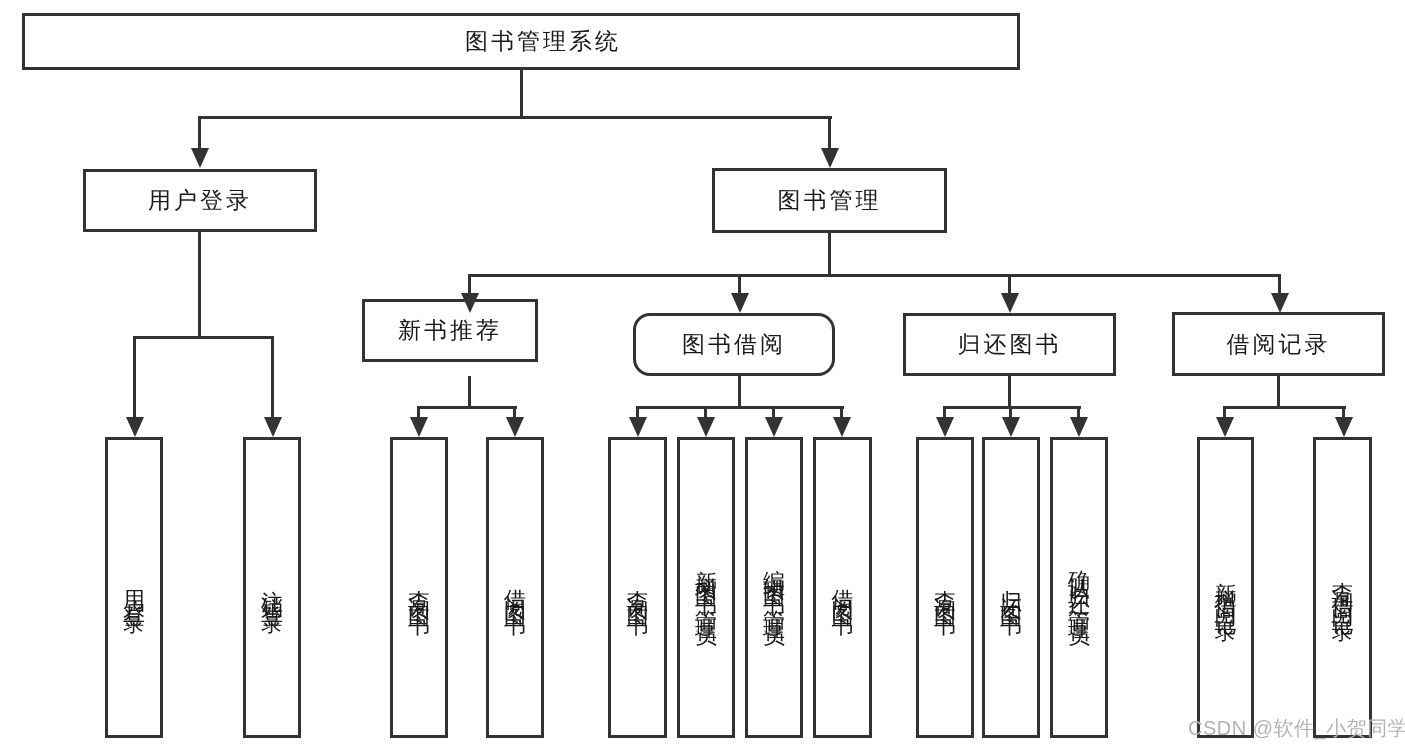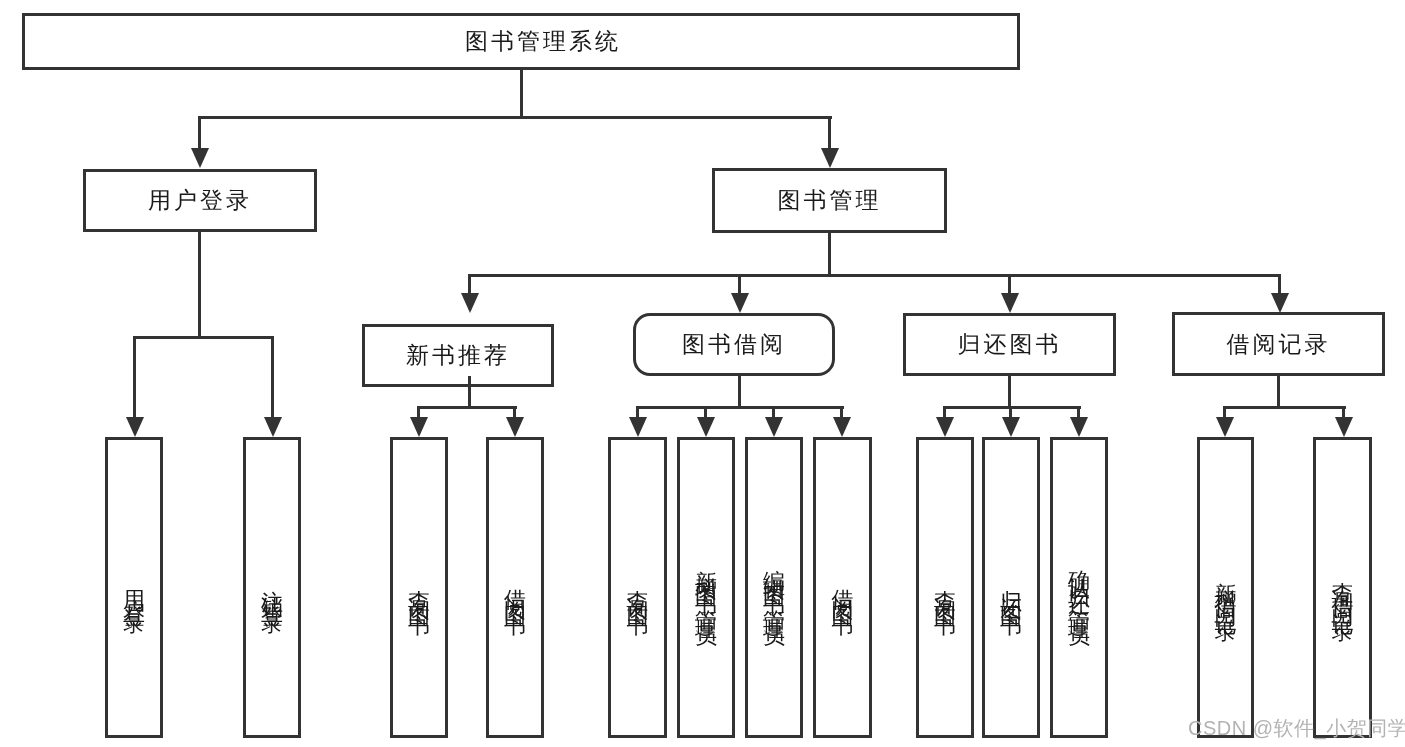--- a/index.html
+++ b/index.html
@@ -78,21 +78,21 @@
 </head>
 <body>
 
 <div id="canvas">
 
   <div class="box" style="left:22px; top:13px; width:998px; height:57px;padding-left:44px;">图书管理系统</div>
 
   <div class="box" style="left:83px; top:169px; width:234px; height:63px;">用户登录</div>
   <div class="box" style="left:712px; top:168px; width:235px; height:65px;">图书管理</div>
 
-  <div class="box" style="left:362px; top:324px; width:192px; height:63px;text-align:right;">新书推荐</div>
+  <div class="box" style="left:362px; top:299px; width:176px; height:63px;text-align:right;">新书推荐</div>
   <div class="box" style="left:633px; top:313px; width:202px; height:63px;border-radius:17px;">图书借阅</div>
   <div class="box" style="left:903px; top:313px; width:213px; height:63px;">归还图书</div>
   <div class="box" style="left:1172px; top:312px; width:213px; height:64px;">借阅记录</div>
 
   <div class="leaf" style="left:105px; width:58px;">
     <span>用户登录</span>
   </div>
   <div class="leaf" style="left:243px; width:58px;">
     <span>注销登录</span>
   </div>

